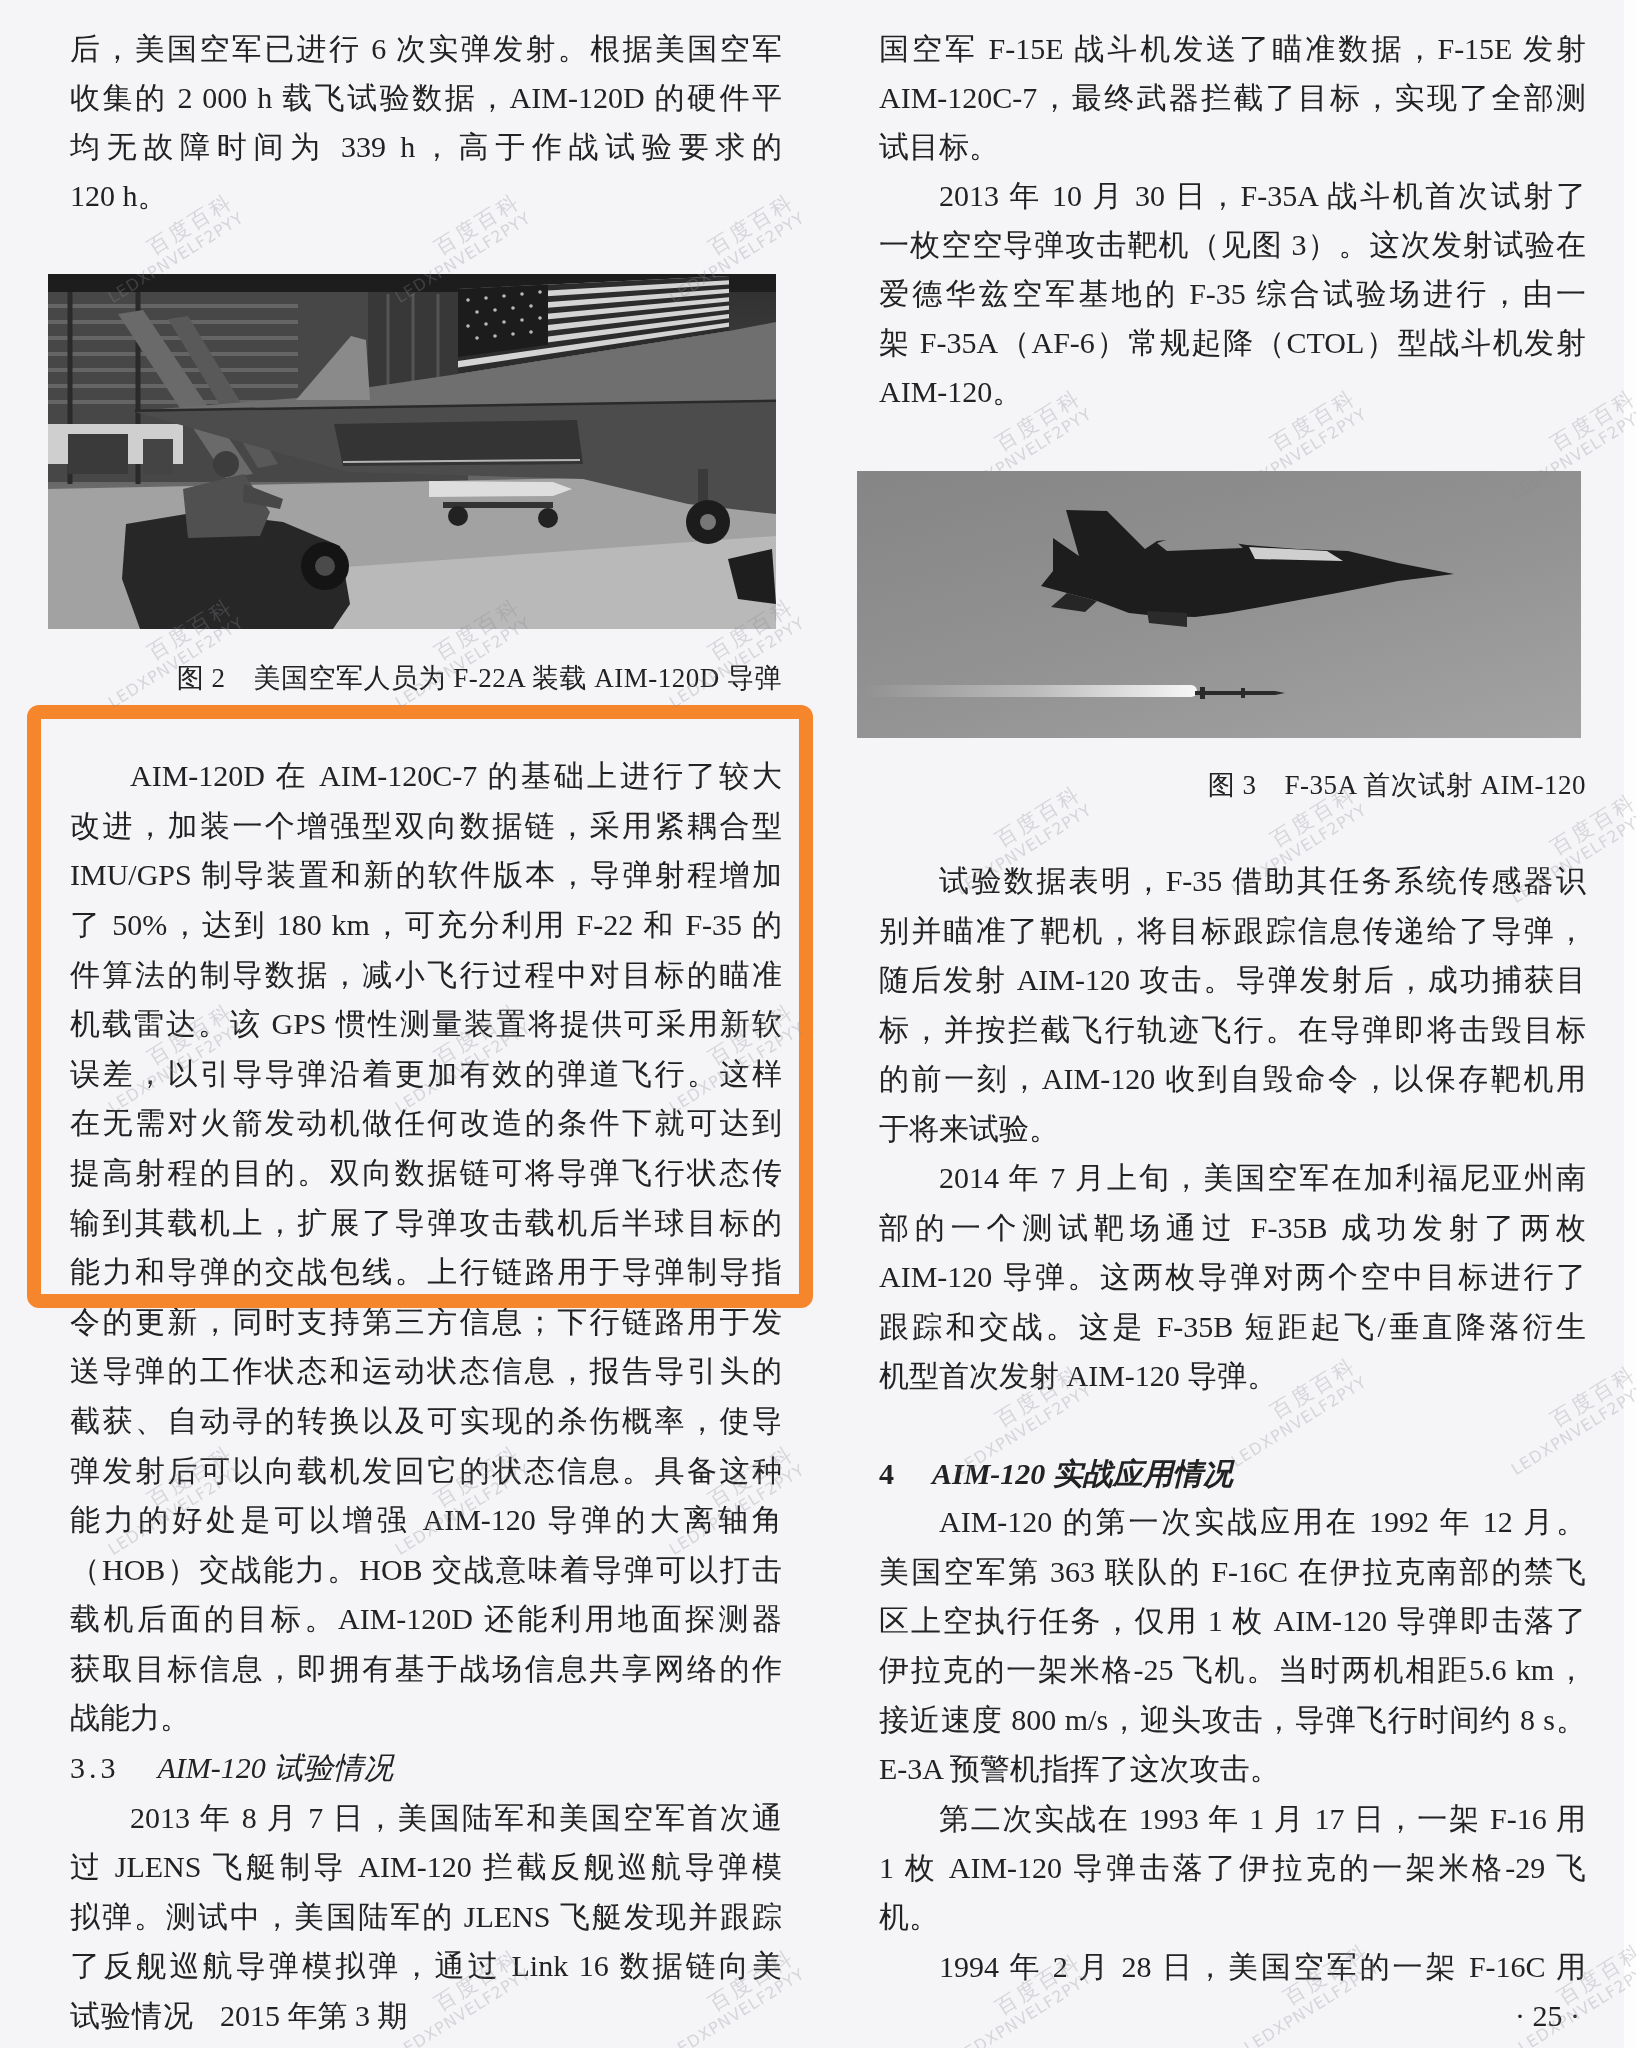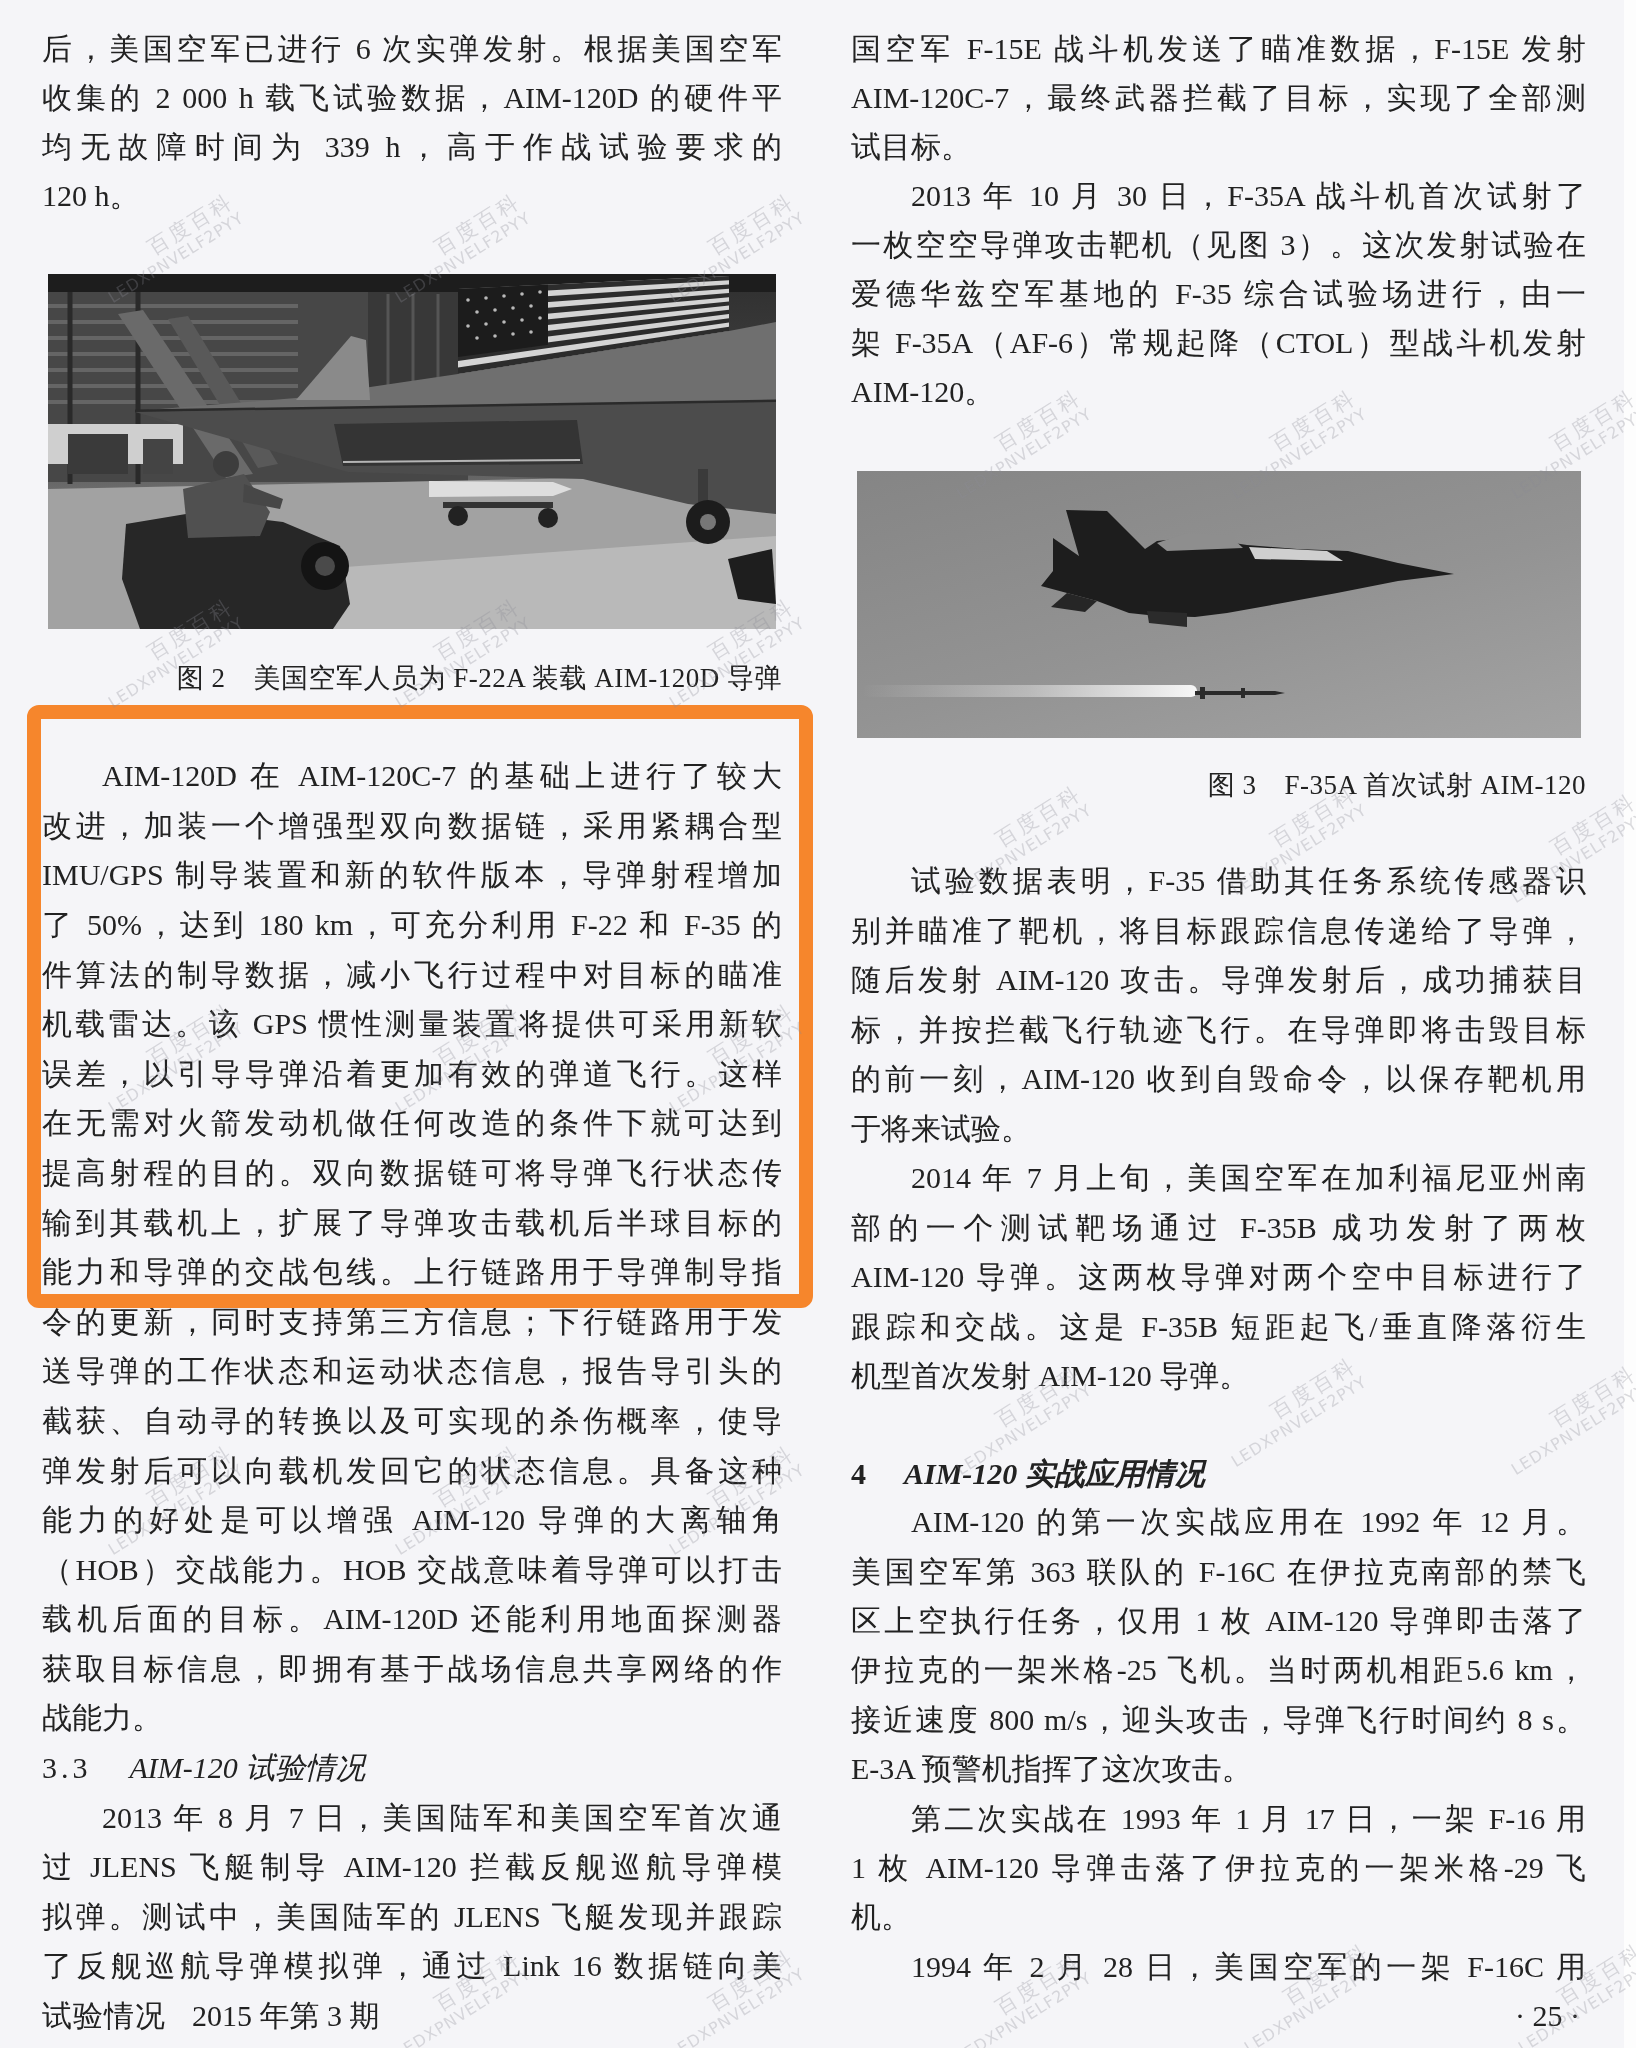--- a/index.html
+++ b/index.html
@@ -9,21 +9,21 @@
       position:relative; overflow:hidden; background:var(--bg);
       font-family:"Liberation Serif","DejaVu Serif",serif; color:var(--ink);
     }
     .edge { position:absolute; right:0; top:0; width:12px; height:2048px; background:#fdfdfd; }
     .col { position:absolute; top:0; height:2048px; }
     .col.left { left:42px; width:740px; }
     .col.right { left:851px; width:735px; }
     .blk { position:absolute; left:0; width:100%; }
     .ln {
       display:block; font-size:30px; overflow:hidden;
-      text-align:justify; text-align-last:justify;
+      text-align:justify; text-align-last:justify;margin-left:28px;
     }
     .ln.end { text-align-last:left; }
     .ln.ind { padding-left:60px; }
     .l49 { height:49px; line-height:49px; }
     .l496 { height:49.6px; line-height:49.6px; }
     .l495 { height:49.5px; line-height:49.5px; }
     .l494 { height:49.4px; line-height:49.4px; }
     .sec { font-size:30px; text-align:left; text-align-last:left; }
     .sec .num { letter-spacing:4px; }
     .sec .ttl { margin-left:38px;font-style:italic; }

